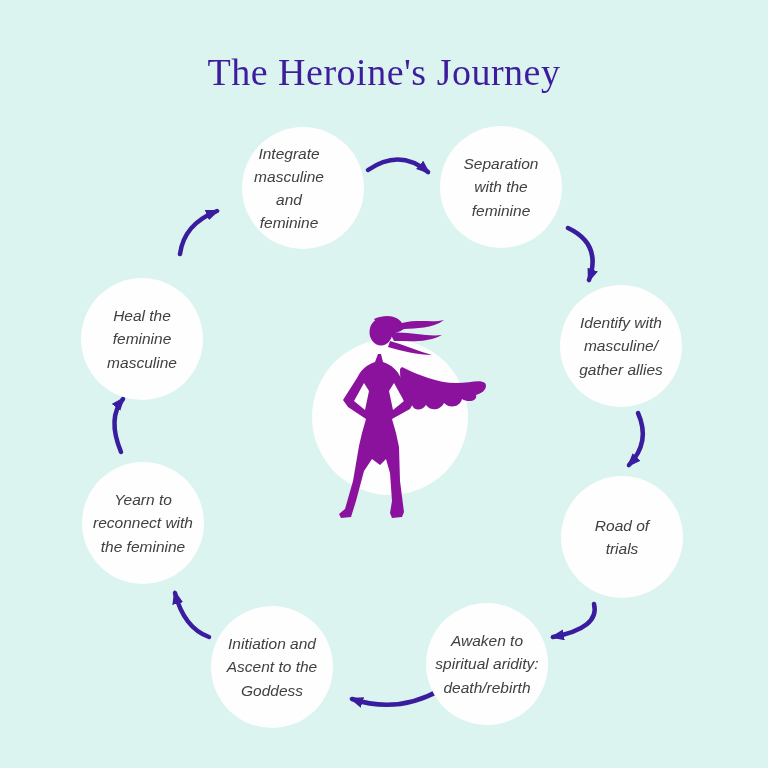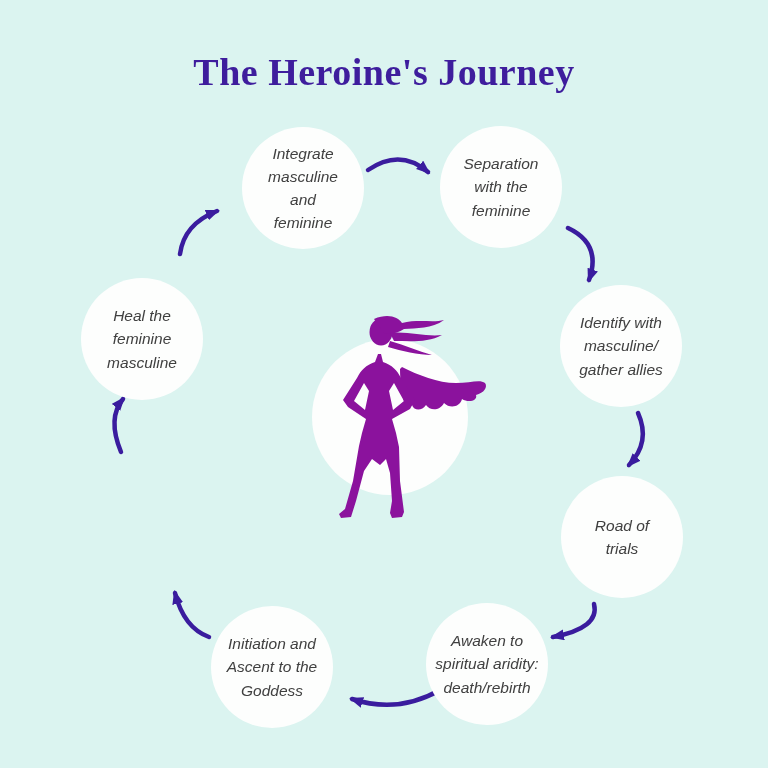--- a/index.html
+++ b/index.html
@@ -19,21 +19,21 @@
     position:relative;
     width:768px;height:768px;
     background:var(--background);
     overflow:hidden;
   }
   .title{
     position:absolute;
     left:0;top:50px;width:768px;
     text-align:center;
     font-family:"Liberation Serif", serif;
-    font-weight:bold;
+    font-weight:normal;
     font-size:38px;
     letter-spacing:.5px;
     color:var(--title_color);
   }
   .stage-circle{
     position:absolute;
     width:122px;height:122px;
     border-radius:50%;
     background:var(--circle_fill);
     display:flex;align-items:center;justify-content:center;
@@ -135,25 +135,30 @@
   <div class="stage-circle" style="left:211px;top:606px;">
     <div class="stage-label">Initiation and
 Ascent to the
 Goddess</div>
   </div>
   <div class="stage-circle" style="left:426px;top:603px;">
     <div class="stage-label">Awaken to
 spiritual aridity:
 death/rebirth</div>
   </div>
+  <div class="stage-circle" style="left:82px;top:462px;">
+    <div class="stage-label">Yearn to
+reconnect with
+the feminine</div>
+  </div>
   <div class="stage-circle" style="left:81px;top:278px;">
     <div class="stage-label">Heal the
 feminine
 masculine</div>
   </div>
-  <div class="stage-circle" style="left:242px;top:127px;">
+  <div class="stage-circle" style="left:242px;top:127px;justify-content:flex-end;">
     <div class="stage-label">Integrate
 masculine
 and
 feminine</div>
   </div>
 
 </div>
 
 </body></html>

